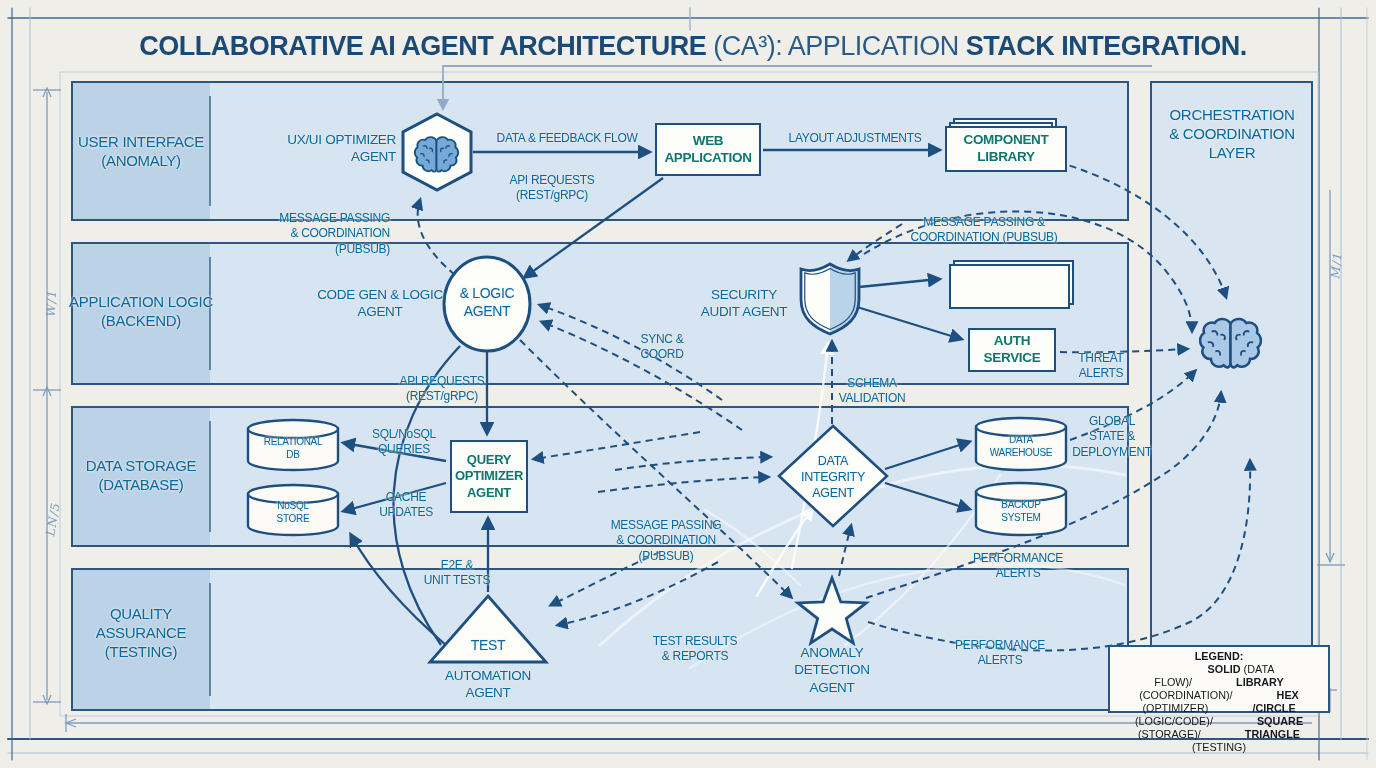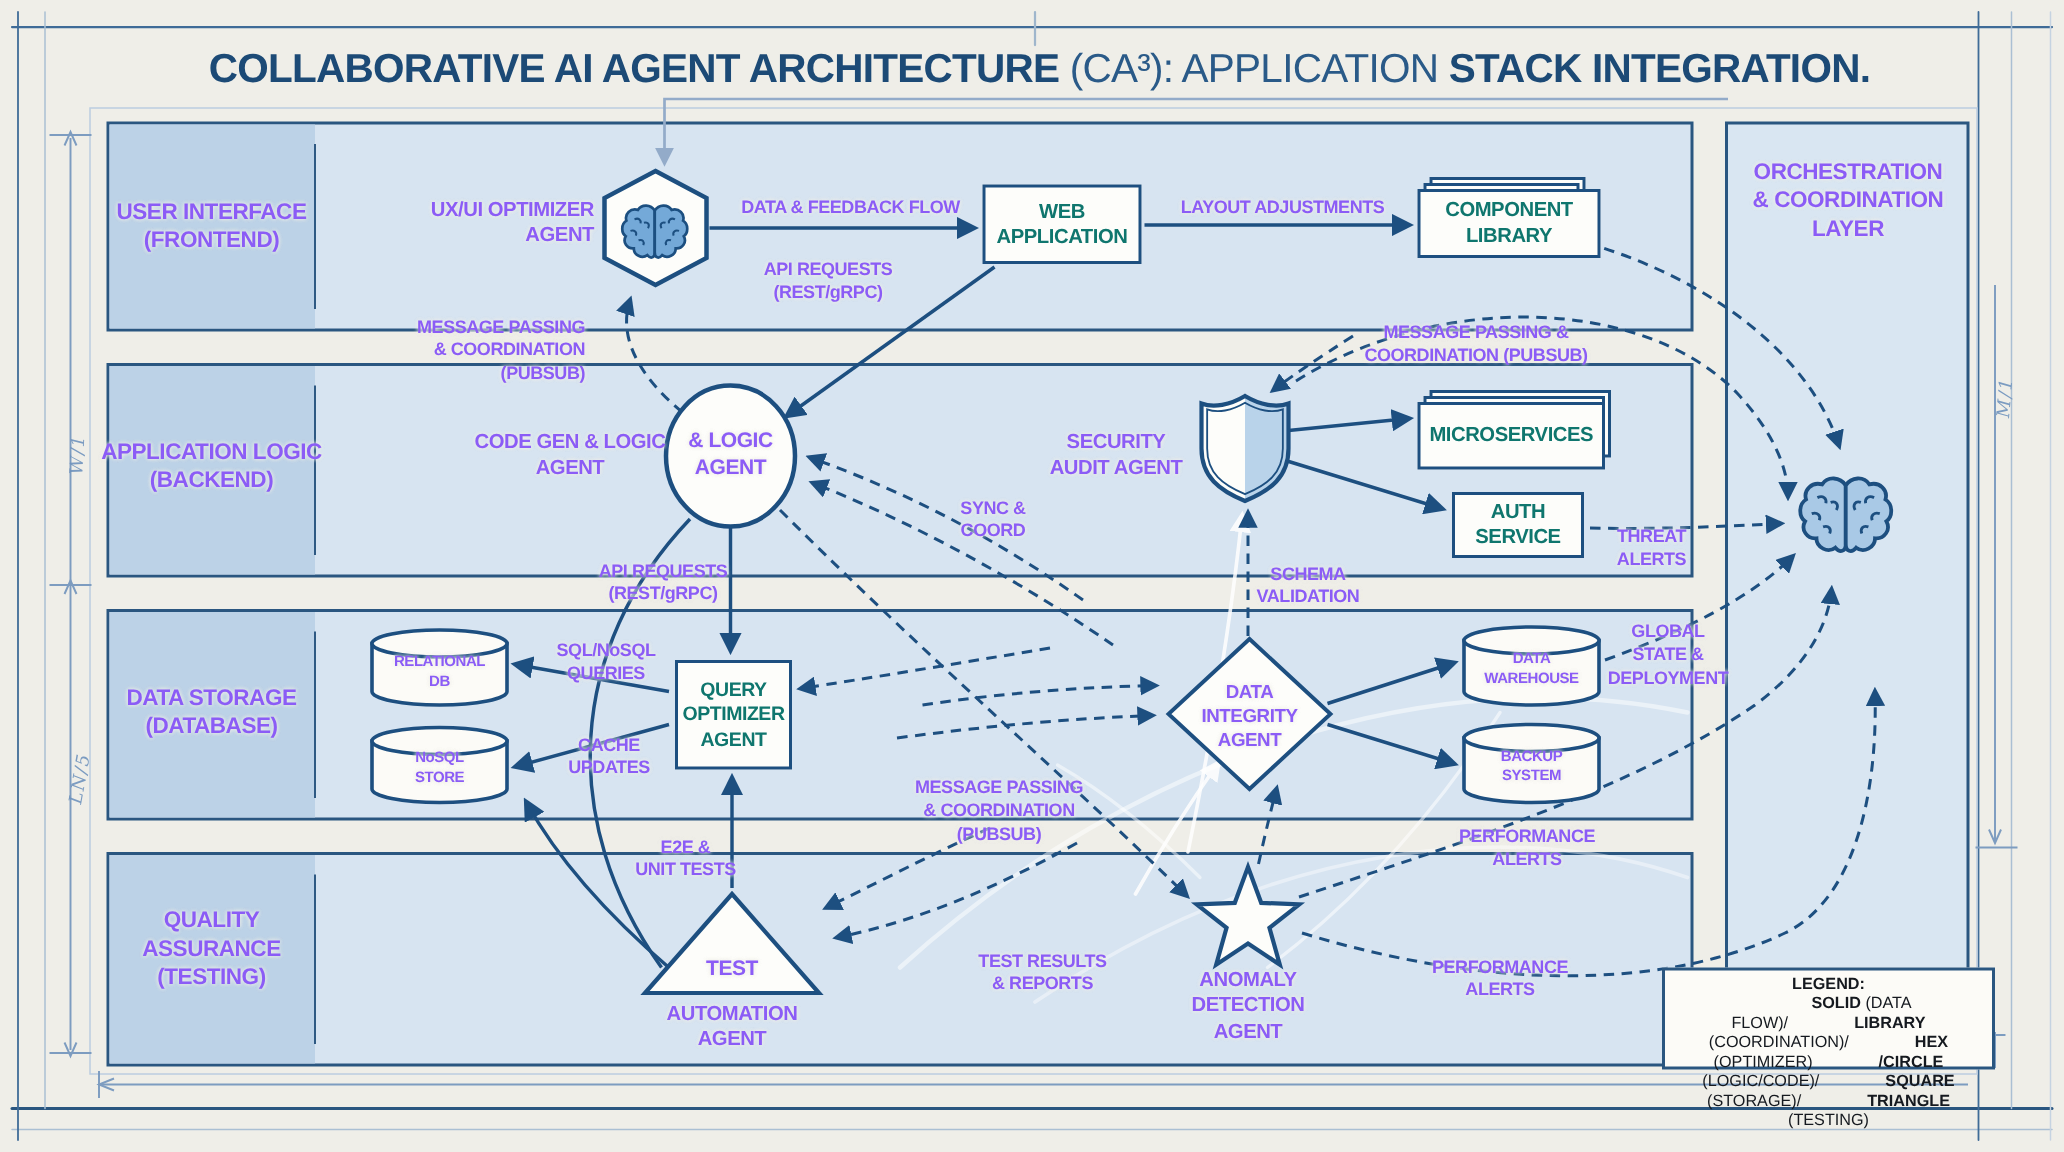--- a/index.html
+++ b/index.html
@@ -1,20 +1,20 @@
 <!DOCTYPE html>
 <html><head>
 <meta charset="utf-8">
 <style>
   html,body{margin:0;padding:0;}
   body{font-family:"Liberation Sans",sans-serif;background:#efeee8;}
   #canvas{position:relative;width:1376px;height:768px;background:#efeee8;overflow:hidden;}
   #wires{position:absolute;left:0;top:0;z-index:1;}
   .lbl{position:absolute;z-index:3;transform:translate(-50%,-50%);white-space:pre-line;text-align:center;
-       font-weight:bold;color:#8b5cf6;letter-spacing:-0.3px;line-height:1.28;
+       font-weight:normal;color:#0369a1;letter-spacing:-0.3px;line-height:1.28;
        text-shadow:0 0 3px rgba(240,239,232,.85),0 0 3px rgba(240,239,232,.85);}
   .s15{font-size:15px;} .s14{font-size:14px;} .s135{font-size:13.5px;} .s13{font-size:10px;}
   .s125{font-size:12.5px;} .s12{font-size:12px;}
   .ralign{text-align:right;transform:translate(-100%,-50%);}
   .box{position:absolute;z-index:2;background:#fdfdfa;border:2.5px solid #1d4f80;
        display:flex;align-items:center;justify-content:center;text-align:center;font-weight:bold;
        white-space:pre-line;color:#0f766e;font-size:13.5px;letter-spacing:-0.3px;line-height:1.25;box-sizing:border-box;}
   .stackback{position:absolute;z-index:2;background:#fdfdfa;border:2px solid #1d4f80;box-sizing:border-box;}
   #title{position:absolute;z-index:3;left:693px;top:46px;transform:translate(-50%,-50%);width:1200px;
          text-align:center;font-size:27px;color:#1c4a76;letter-spacing:-0.5px;white-space:nowrap;}
@@ -206,41 +206,40 @@
       </g>
     </g>
   </g>
 </svg>
 
 <div id="title">
   <span class="t-b">COLLABORATIVE AI AGENT ARCHITECTURE</span><span class="t-r"> (CA³): APPLICATION </span><span class="t-b">STACK INTEGRATION.</span>
 </div>
 
 <div class="lbl s15" style="left:141px;top:151px;">USER INTERFACE
-(FRONTEND)</div>
+(ANOMALY)</div>
 <div class="lbl s15" style="left:141px;top:311px;">APPLICATION LOGIC
 (BACKEND)</div>
 <div class="lbl s15" style="left:141px;top:475px;">DATA STORAGE
 (DATABASE)</div>
 <div class="lbl s15" style="left:141px;top:633px;">QUALITY
 ASSURANCE
 (TESTING)</div>
 <div class="lbl s15" style="left:1232px;top:134px;">ORCHESTRATION
 &amp; COORDINATION
 LAYER</div>
 
 <div class="box" style="left:655px;top:123px;width:106px;height:53px;">WEB
 APPLICATION</div>
 <div class="stackback" style="left:953px;top:118px;width:104px;height:46px;"></div>
 <div class="stackback" style="left:949px;top:122px;width:104px;height:46px;"></div>
 <div class="box" style="left:945px;top:126px;width:122px;height:46px;border-width:2px;">COMPONENT
 LIBRARY</div>
 <div class="stackback" style="left:953px;top:260px;width:121px;height:45px;"></div>
 <div class="stackback" style="left:949px;top:264px;width:121px;height:45px;"></div>
-<div class="box" style="left:945px;top:268px;width:125px;height:45px;border-width:2px;">MICROSERVICES</div>
 <div class="box" style="left:968px;top:328px;width:88px;height:44px;">AUTH
 SERVICE</div>
 <div class="box" style="left:450px;top:440px;width:78px;height:73px;font-size:13px;">QUERY
 OPTIMIZER
 AGENT</div>
 
 <div class="lbl s135 ralign" style="left:396px;top:148px;">UX/UI OPTIMIZER
 AGENT</div>
 <div class="lbl s135" style="left:380px;top:303px;">CODE GEN &amp; LOGIC
 AGENT</div>

